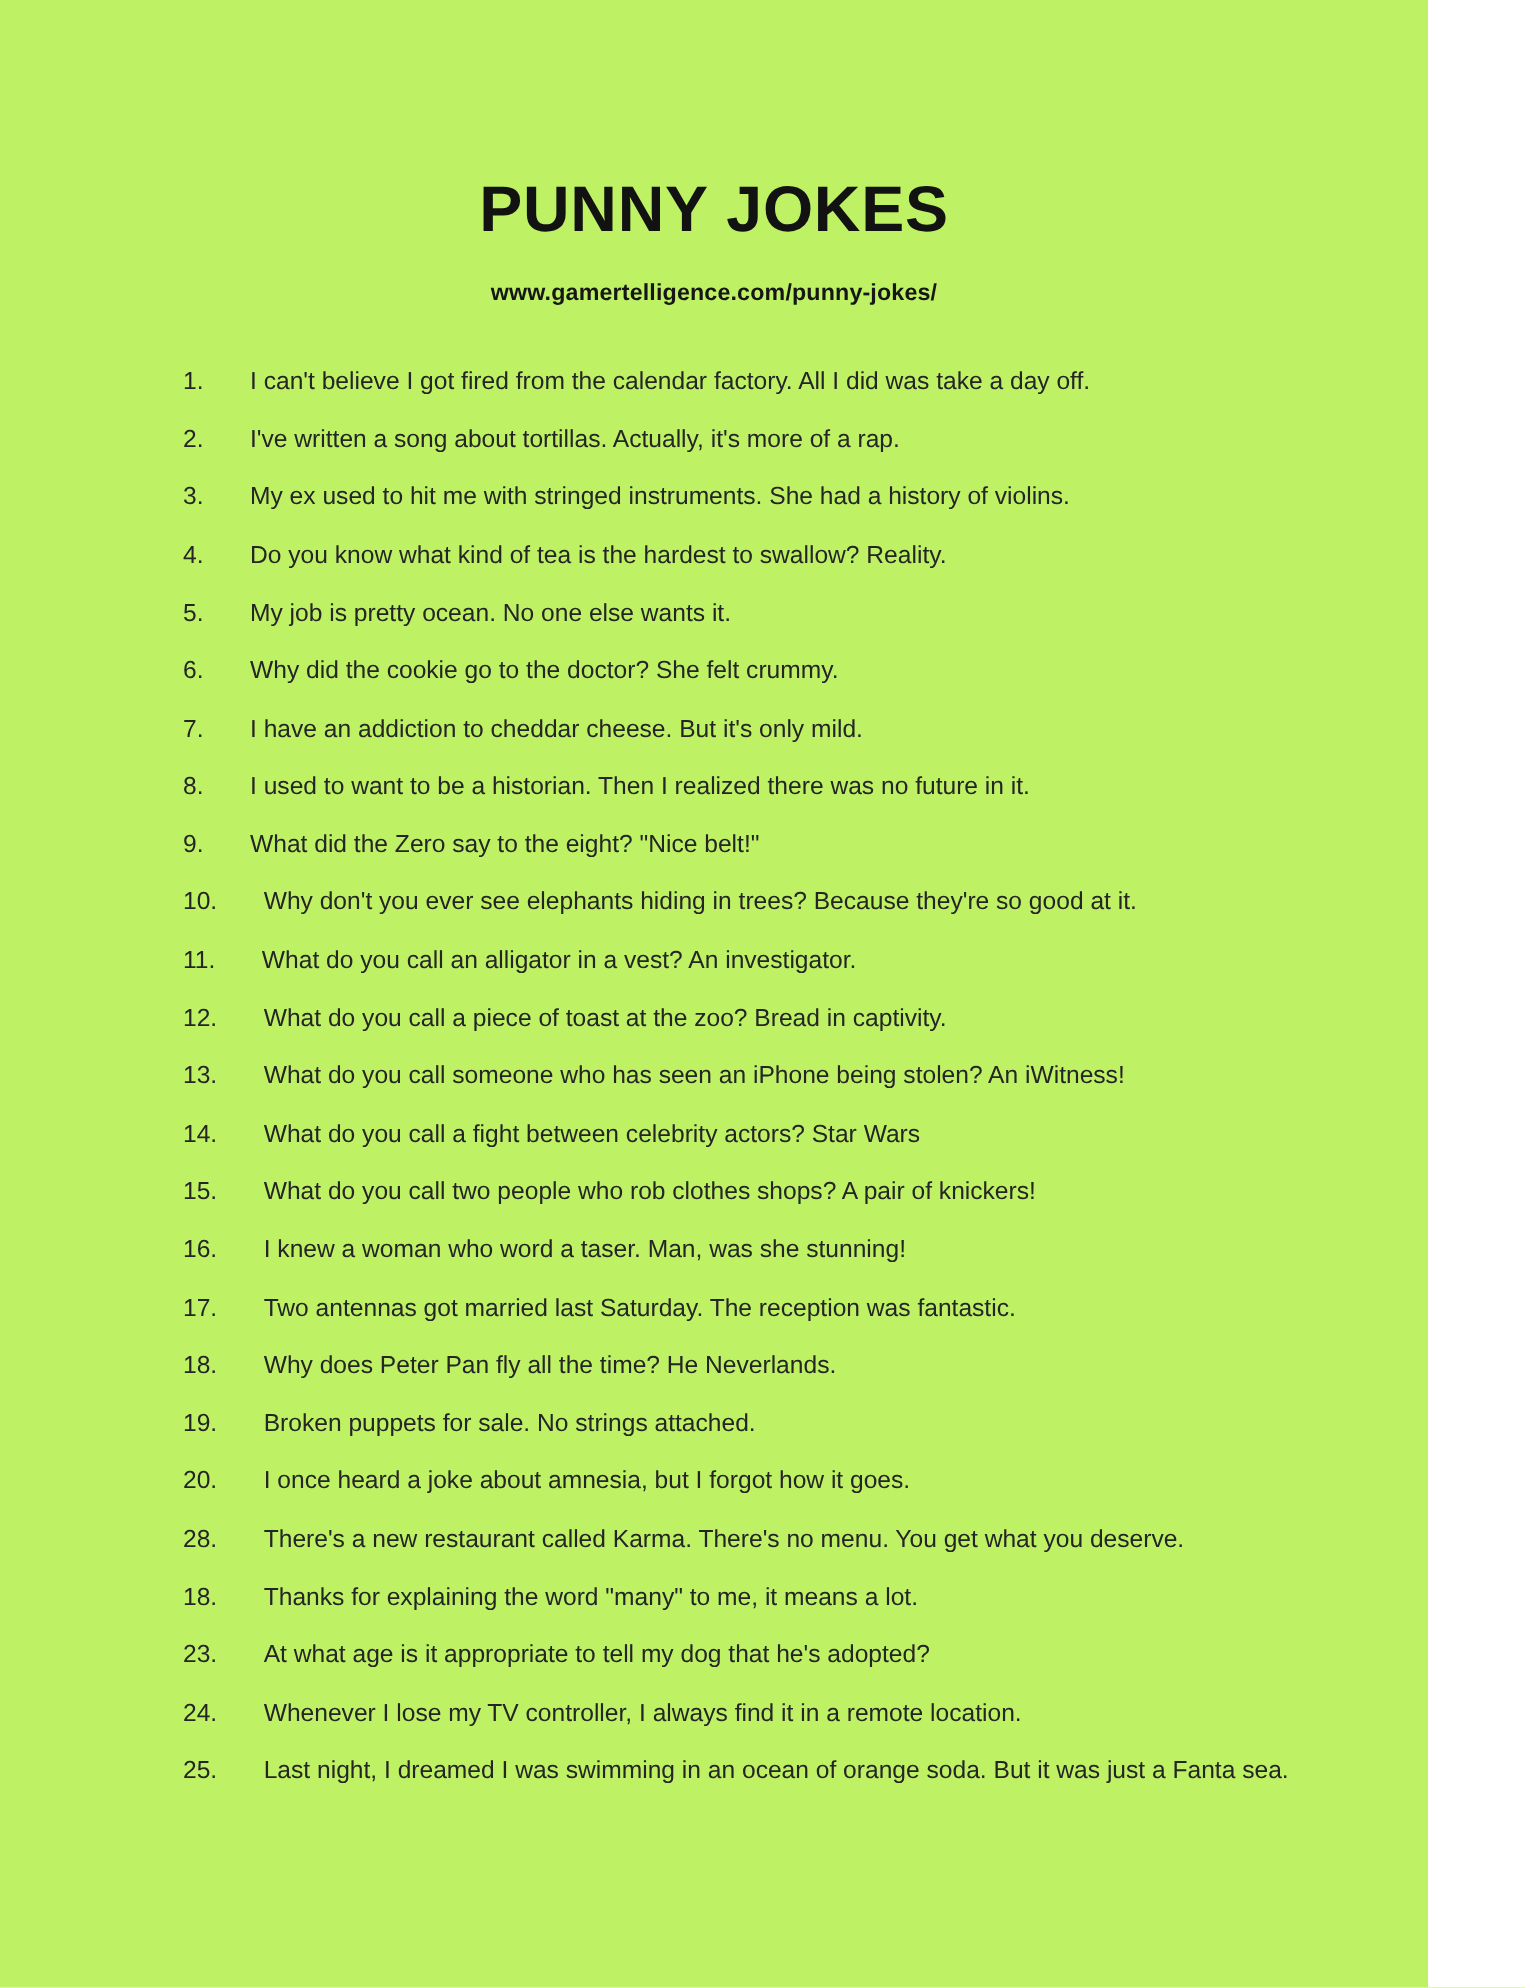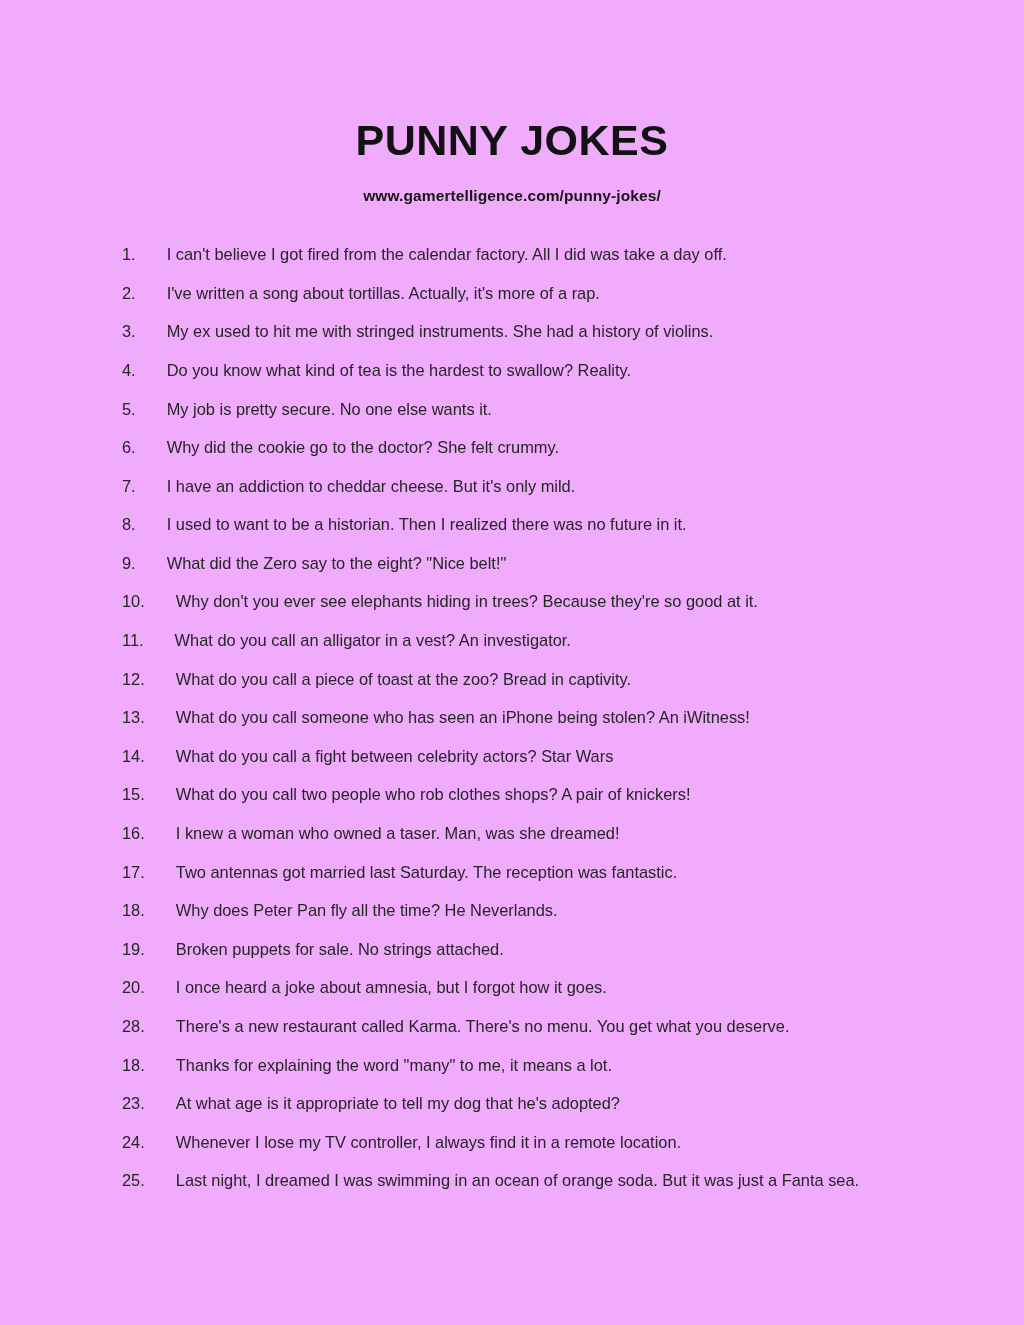--- a/index.html
+++ b/index.html
@@ -9,23 +9,23 @@
   body {
     width: 1024px;
     height: 1325px;
     background: #ffffff;
     font-family: "Liberation Sans", sans-serif;
     color: #1a1a1a;
     overflow: hidden;
   }
   .page {
     position: relative;
-    width: 1024px;
+    width: 952px;
     height: 1325px;
-    background: #f0abfc;
+    background: #bef264;
     box-sizing: border-box;
   }
   .header {
     padding-top: 118px;
     text-align: center;
   }
   .doc-title {
     margin: 0;
     font-size: 43px;
     font-weight: bold;
@@ -92,21 +92,21 @@
       <li class="joke-item">
         <span class="joke-num">3.</span>
         <span class="joke-text">My ex used to hit me with stringed instruments. She had a history of violins.</span>
       </li>
       <li class="joke-item">
         <span class="joke-num">4.</span>
         <span class="joke-text">Do you know what kind of tea is the hardest to swallow? Reality.</span>
       </li>
       <li class="joke-item">
         <span class="joke-num">5.</span>
-        <span class="joke-text">My job is pretty secure. No one else wants it.</span>
+        <span class="joke-text">My job is pretty ocean. No one else wants it.</span>
       </li>
       <li class="joke-item">
         <span class="joke-num">6.</span>
         <span class="joke-text">Why did the cookie go to the doctor? She felt crummy.</span>
       </li>
       <li class="joke-item">
         <span class="joke-num">7.</span>
         <span class="joke-text">I have an addiction to cheddar cheese. But it's only mild.</span>
       </li>
       <li class="joke-item">
@@ -136,21 +136,21 @@
       <li class="joke-item">
         <span class="joke-num">14.</span>
         <span class="joke-text">What do you call a fight between celebrity actors? Star Wars</span>
       </li>
       <li class="joke-item">
         <span class="joke-num">15.</span>
         <span class="joke-text">What do you call two people who rob clothes shops? A pair of knickers!</span>
       </li>
       <li class="joke-item">
         <span class="joke-num">16.</span>
-        <span class="joke-text">I knew a woman who owned a taser. Man, was she dreamed!</span>
+        <span class="joke-text">I knew a woman who word a taser. Man, was she stunning!</span>
       </li>
       <li class="joke-item">
         <span class="joke-num">17.</span>
         <span class="joke-text">Two antennas got married last Saturday. The reception was fantastic.</span>
       </li>
       <li class="joke-item">
         <span class="joke-num">18.</span>
         <span class="joke-text">Why does Peter Pan fly all the time? He Neverlands.</span>
       </li>
       <li class="joke-item">

